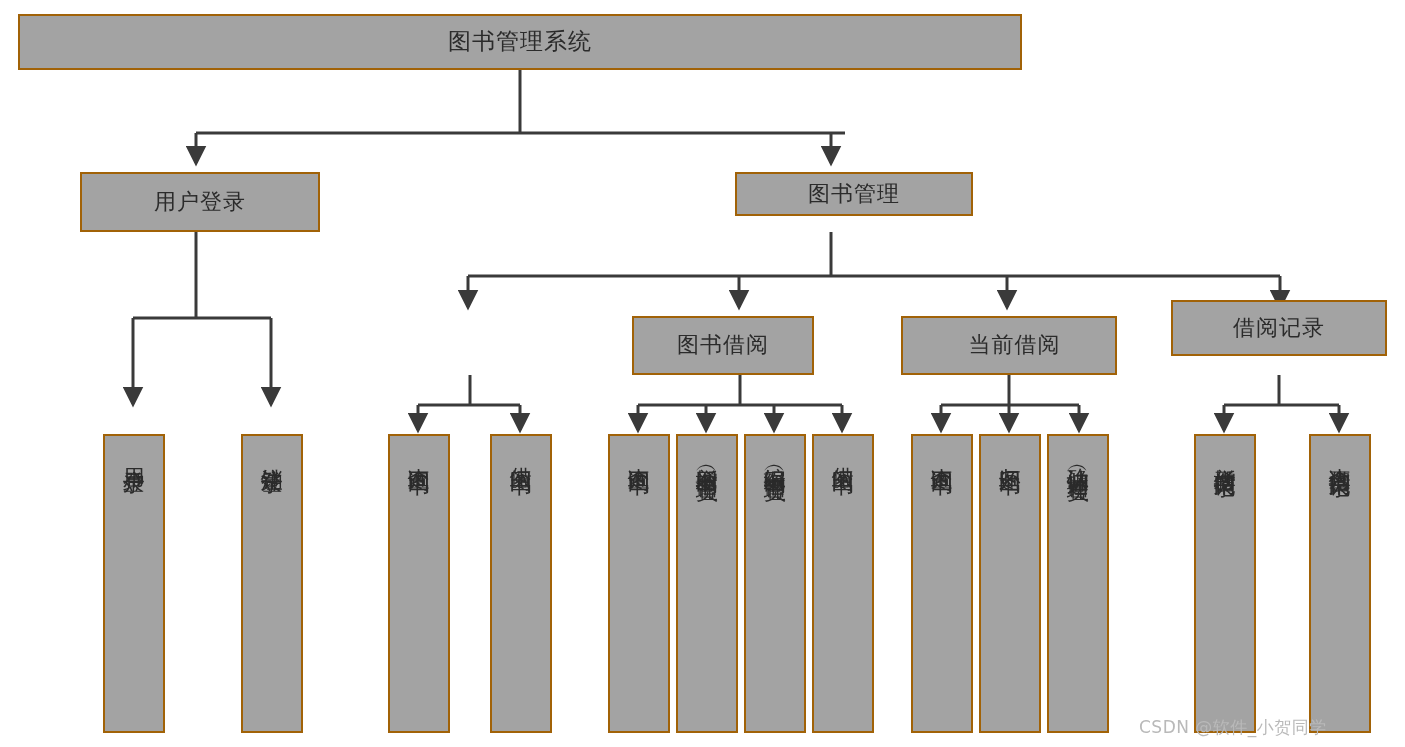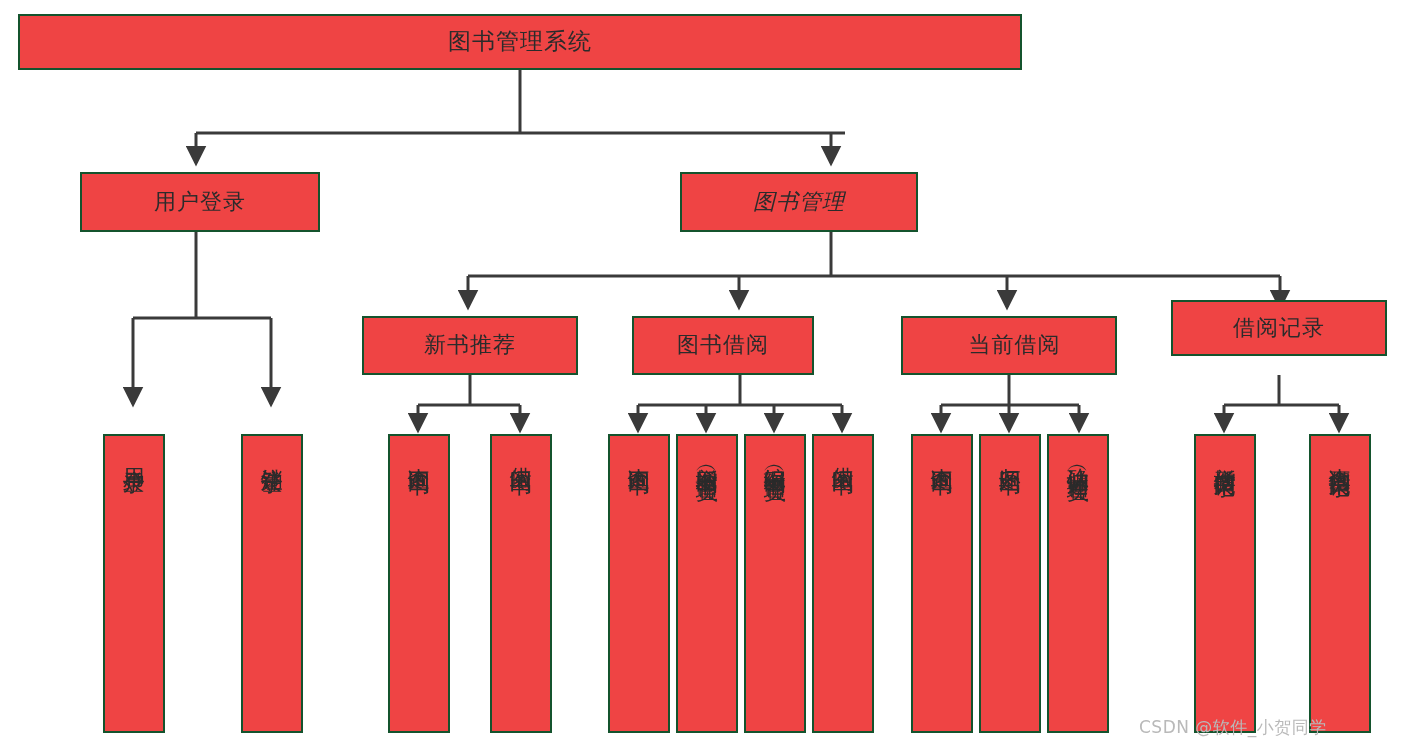--- a/index.html
+++ b/index.html
@@ -14,22 +14,22 @@
   #canvas {
     position: relative;
     width: 1405px;
     height: 747px;
     background: #ffffff;
     overflow: hidden;
   }
   .node {
     position: absolute;
     box-sizing: border-box;
-    border: 2px solid #14532d;
-    background: #ef4444;
+    border: 2px solid #a16207;
+    background: #a3a3a3;
     display: flex;
     align-items: center;
     justify-content: center;
     color: #2b2b2b;
   }
   .node.horiz {
     font-size: 22px;
     line-height: 1.2;
     letter-spacing: 1px;
   }
@@ -121,27 +121,24 @@
     </g>
   </svg>
 
   <div class="node horiz root" style="left:18px; top:14px; width:1004px; height:56px;">
     <span>图书管理系统</span>
   </div>
 
   <div class="node horiz" style="left:80px; top:172px; width:240px; height:60px;">
     <span>用户登录</span>
   </div>
-  <div class="node horiz" style="left:680px; top:172px; width:238px; height:60px;font-style:italic;">
+  <div class="node horiz" style="left:735px; top:172px; width:238px; height:44px;">
     <span>图书管理</span>
   </div>
 
-  <div class="node horiz" style="left:362px; top:316px; width:216px; height:59px;">
-    <span>新书推荐</span>
-  </div>
   <div class="node horiz" style="left:632px; top:316px; width:182px; height:59px;">
     <span>图书借阅</span>
   </div>
   <div class="node horiz" style="left:901px; top:316px; width:216px; height:59px;padding-left:11px;">
     <span>当前借阅</span>
   </div>
   <div class="node horiz" style="left:1171px; top:300px; width:216px; height:56px;text-align:center;">
     <span>借阅记录</span>
   </div>
 

